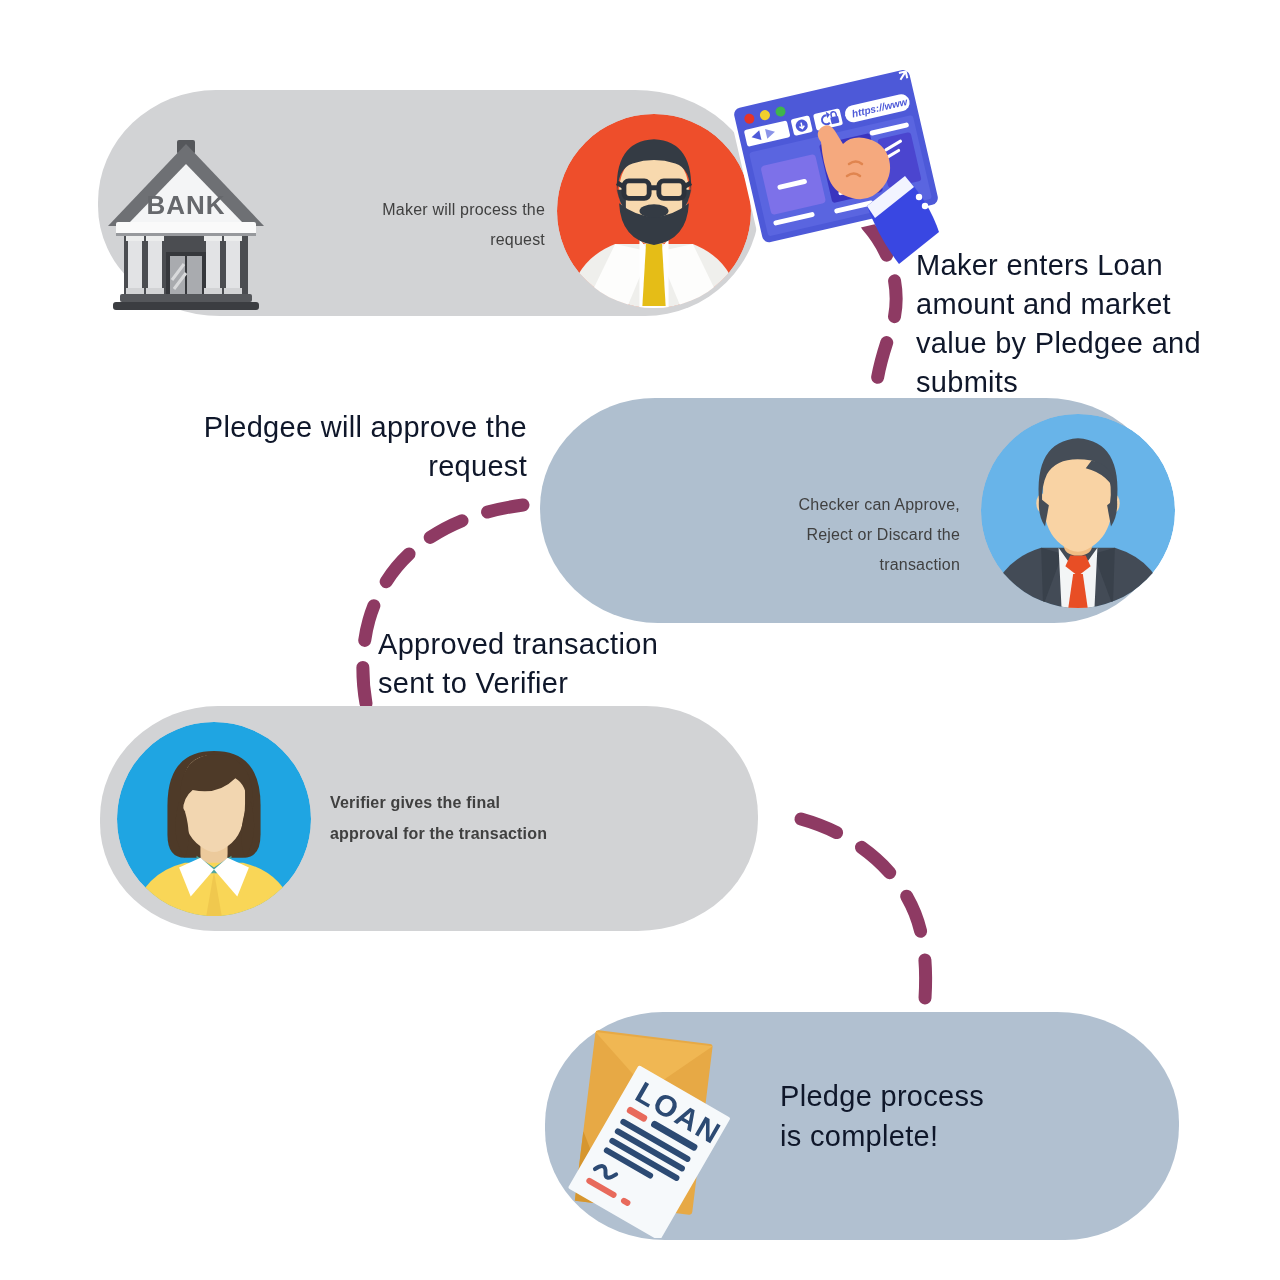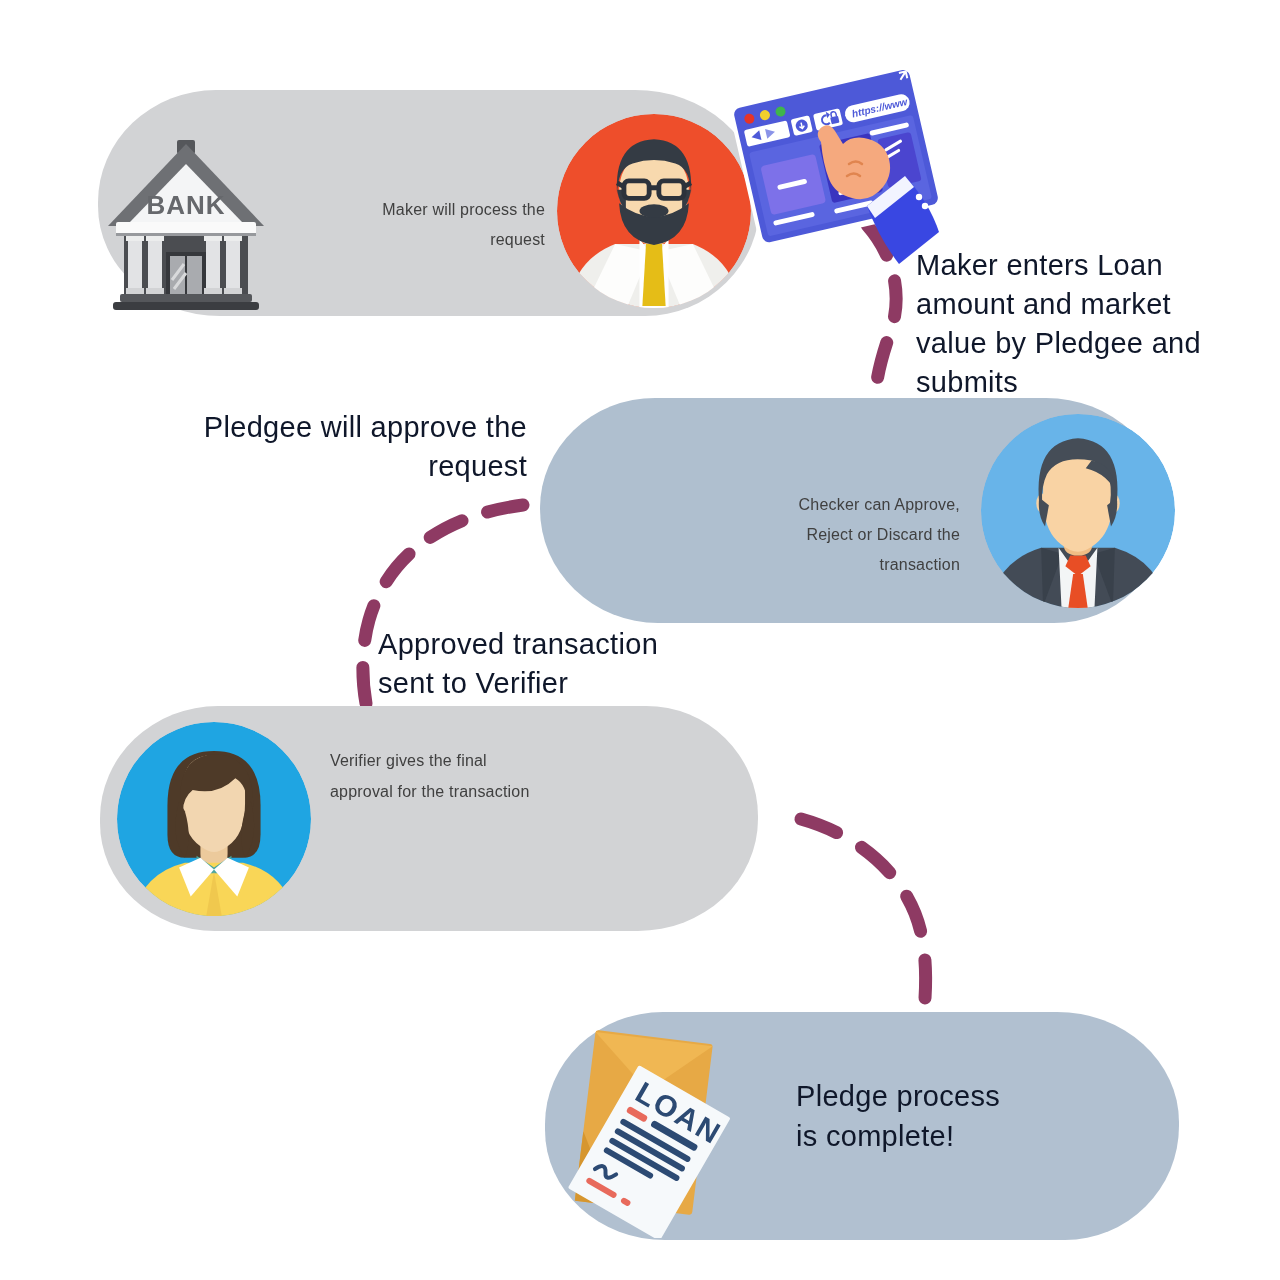--- a/index.html
+++ b/index.html
@@ -212,21 +212,21 @@
     <path d="M82 138 L100 150 L118 138 L118 156 L82 156 Z" fill="#4ba5a0"></path>
     <path d="M86 140 L100 152 L76 180 L64 150 Z" fill="#ffffff"></path>
     <path d="M114 140 L100 152 L124 180 L136 150 Z" fill="#ffffff"></path>
     <path d="M100 154 L108 200 L92 200 Z" fill="#f0c84e"></path>
     <path d="M66 90 Q60 34 102 33 Q144 36 140 92 L134 92 Q136 66 122 58 Q104 76 78 70 Q68 78 68 92 Z" fill="#4e3a28"></path>
     <path d="M64 82 Q54 118 70 140 Q78 120 70 92 Z" fill="#4e3a28"></path>
     <path d="M138 82 Q147 118 132 140 Q124 120 132 92 Z" fill="#4e3a28"></path>
   </g>
 </svg>
 
-<div class="pill-text" style="left:330px;top:745px;width:320px;line-height:31px;">Verifier gives the final
+<div class="pill-text" style="left:330px;top:787px;width:320px;line-height:31px;font-weight:bold;">Verifier gives the final
 approval for the transaction</div>
 
 <div class="pill bluegray" style="left:545px;top:1012px;width:634px;height:228px;border-radius:118px 122px 114px 120px / 112px 110px 114px 110px;background:#b1c0d0;"></div>
 
 <svg style="left:556px;top:1020px" width="215" height="218" viewBox="0 0 215 218">
   <g transform="rotate(7 100 110)">
     <rect x="28" y="18" width="118" height="172" rx="3" fill="#e7a945"></rect>
     <path d="M28 20 L146 20 L87 72 Z" fill="#f0b753"></path>
     <path d="M28 190 L28 120 L66 190 Z" fill="#d6962f"></path>
   </g>
@@ -245,14 +245,14 @@
     <rect x="56" y="124" width="80" height="6" rx="3" fill="#2c4a73"></rect>
     <rect x="56" y="135" width="80" height="6" rx="3" fill="#2c4a73"></rect>
     <rect x="56" y="146" width="80" height="6" rx="3" fill="#2c4a73"></rect>
     <rect x="56" y="157" width="56" height="6" rx="3" fill="#2c4a73"></rect>
     <path d="M58 182 q6 -12 11 -2 q4 8 10 -4" stroke="#2c4a73" stroke-width="4" fill="none" stroke-linecap="round"></path>
     <rect x="56" y="192" width="34" height="6" rx="3" fill="#e86a5c"></rect>
     <rect x="96" y="192" width="10" height="6" rx="3" fill="#e86a5c"></rect>
   </g>
 </svg>
 
-<div class="caption" style="left:796px;top:1076px;width:340px;line-height:40px;">Pledge process
+<div class="caption" style="left:780px;top:1076px;width:340px;line-height:40px;">Pledge process
 is complete!</div>
 
 </body></html>

